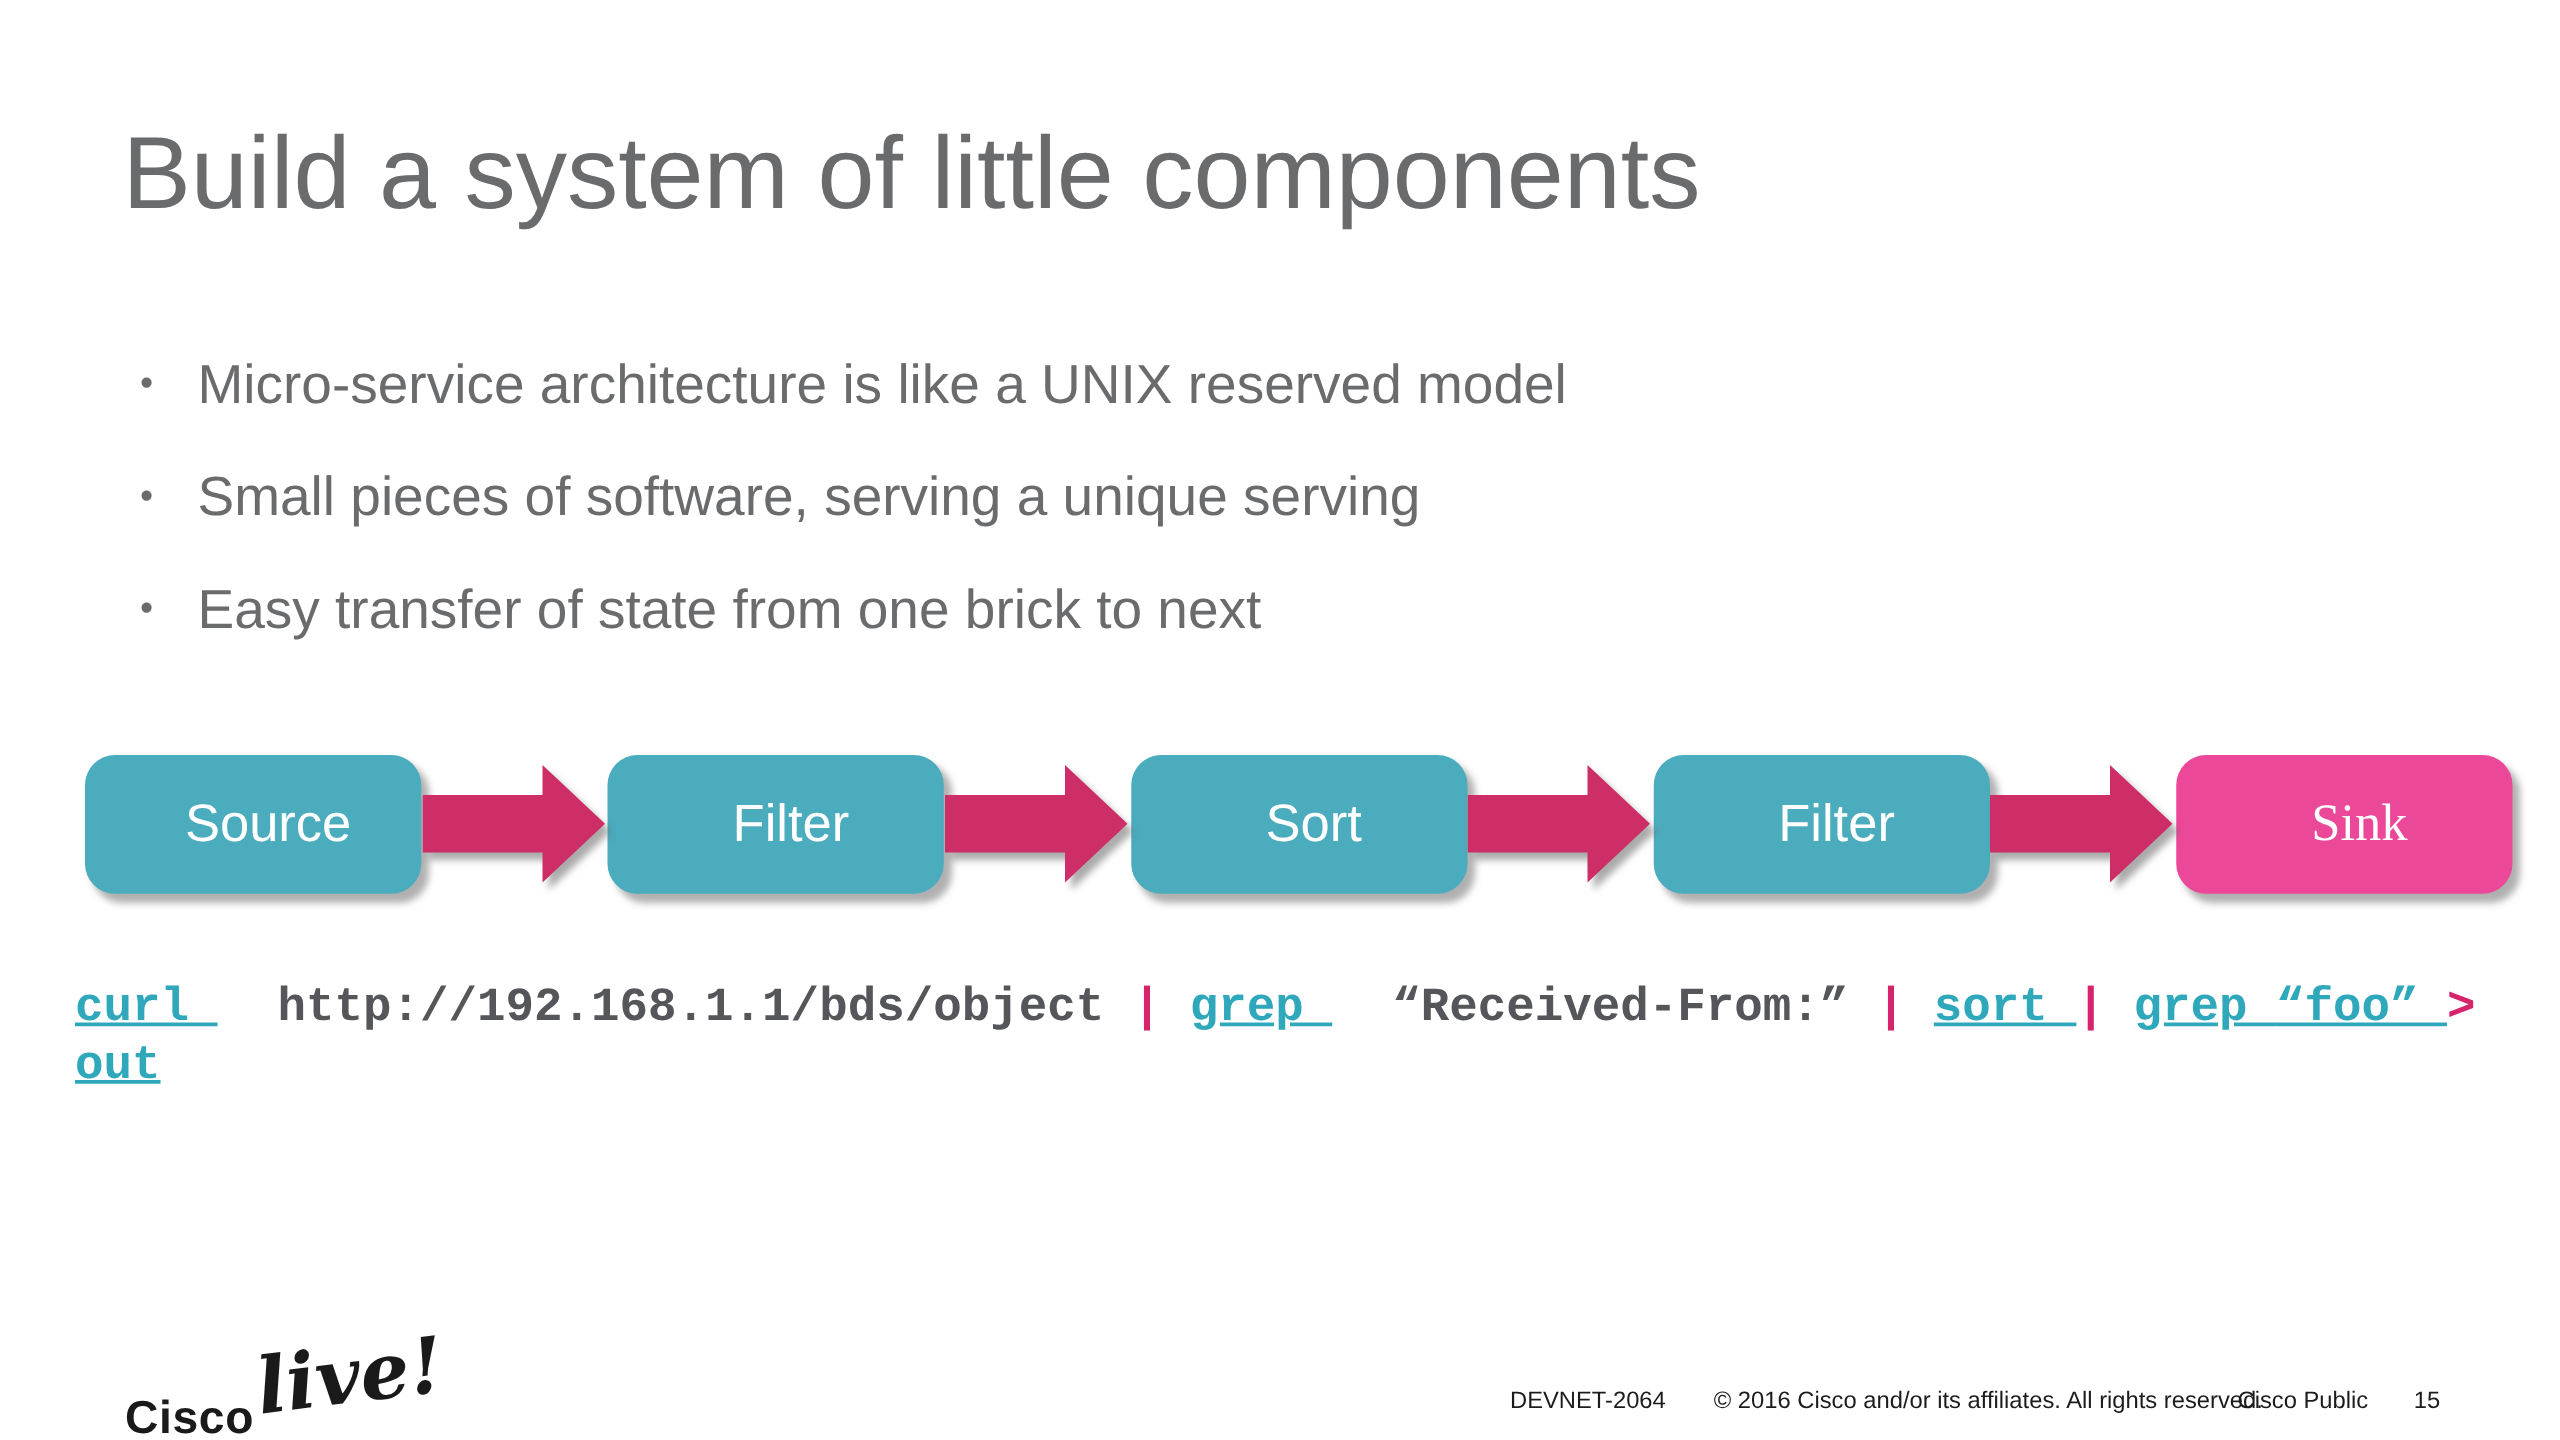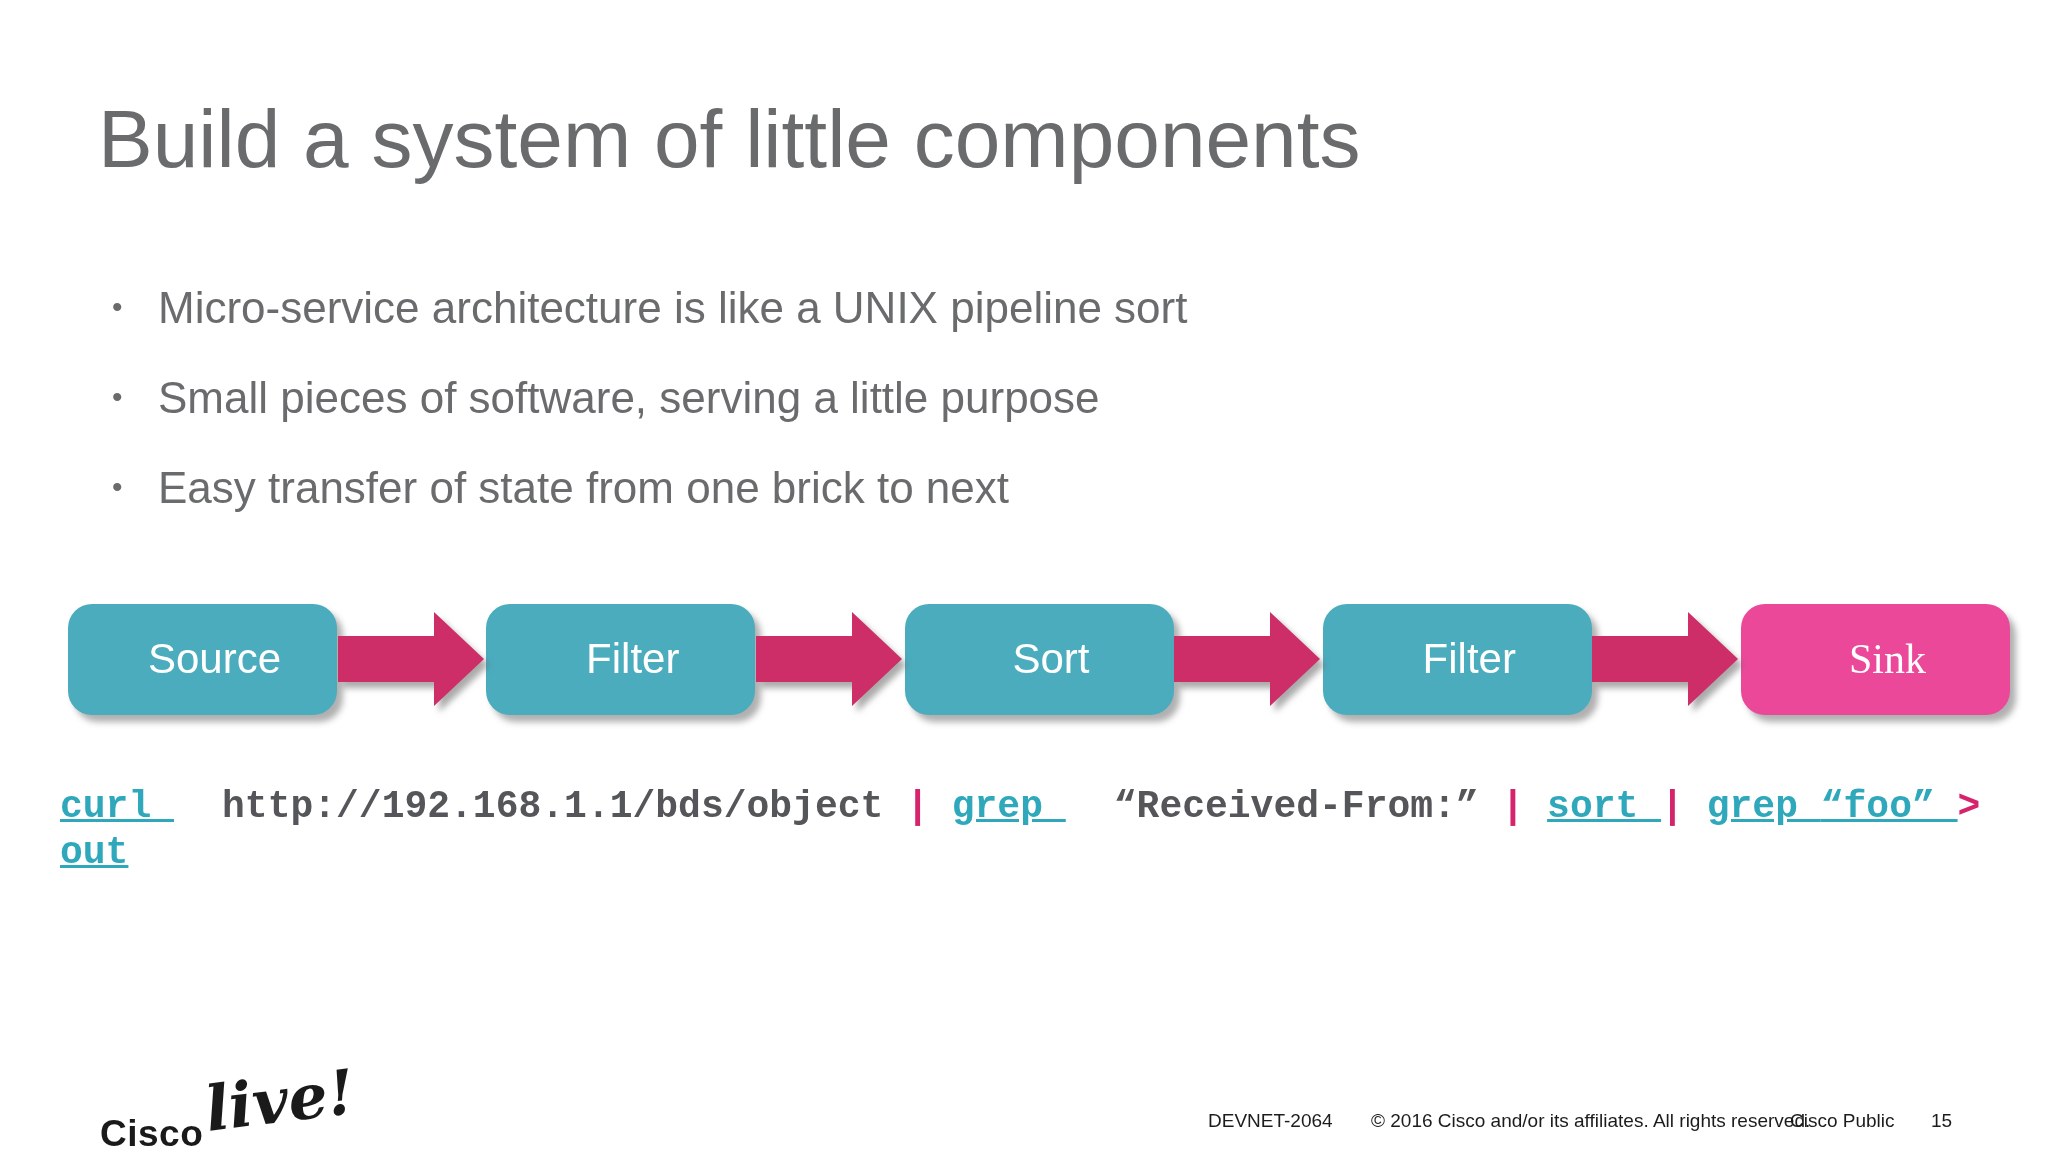--- a/index.html
+++ b/index.html
@@ -84,22 +84,22 @@
   .page-number{left:1931px;}
 </style>
 </head>
 <body>
 
 <div class="slide">
 
   <h1 class="title">Build a system of little components</h1>
 
   <ul class="bullets" id="bullets">
-      <li>Micro-service architecture is like a UNIX pipeline sort</li>
-      <li>Small pieces of software, serving a little purpose</li>
+      <li>Micro-service architecture is like a UNIX reserved model</li>
+      <li>Small pieces of software, serving a unique serving</li>
       <li>Easy transfer of state from one brick to next</li>
     </ul>
 
   <div class="pipeline" id="pipeline">
       <div class="stage" style="background: rgb(75, 172, 190);">Source</div>
       <svg class="arrow" viewBox="0 0 148 100">
         <polygon points="0,27 96,27 96,3 146,50 96,97 96,73 0,73" fill="#ce2e68"></polygon>
       </svg>
       <div class="stage" style="background: rgb(75, 172, 190);">Filter</div>
       <svg class="arrow" viewBox="0 0 148 100">

